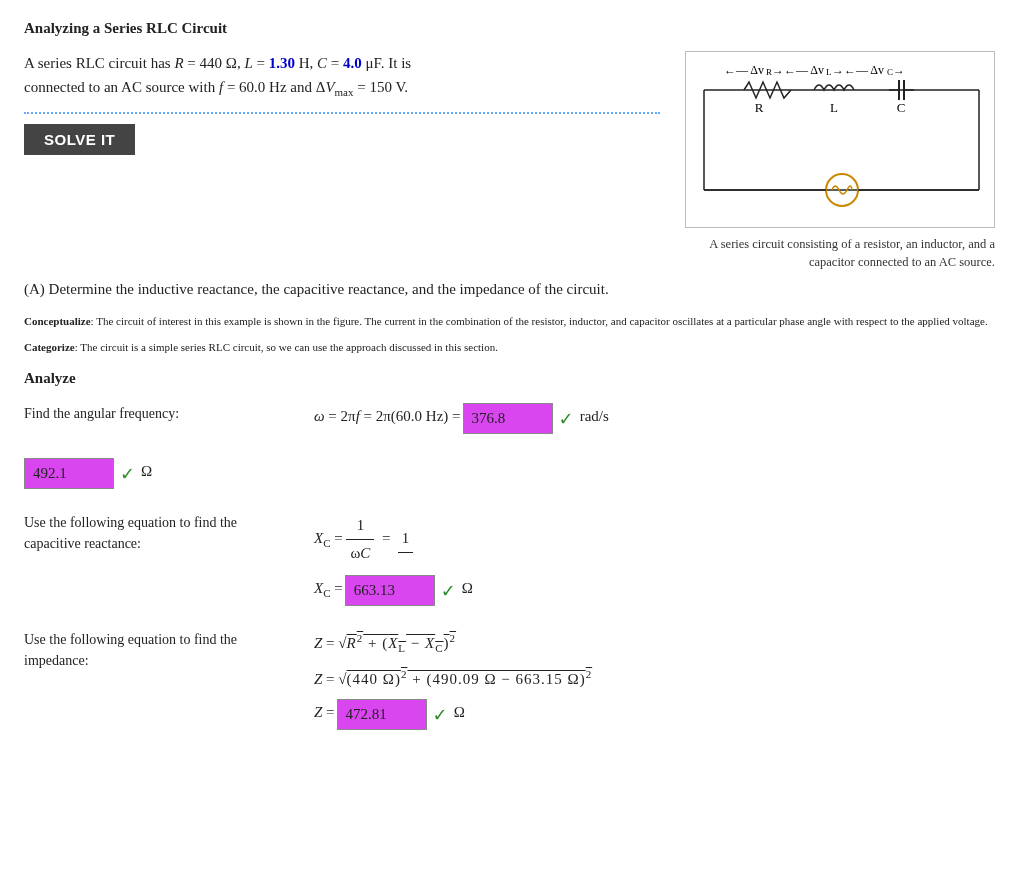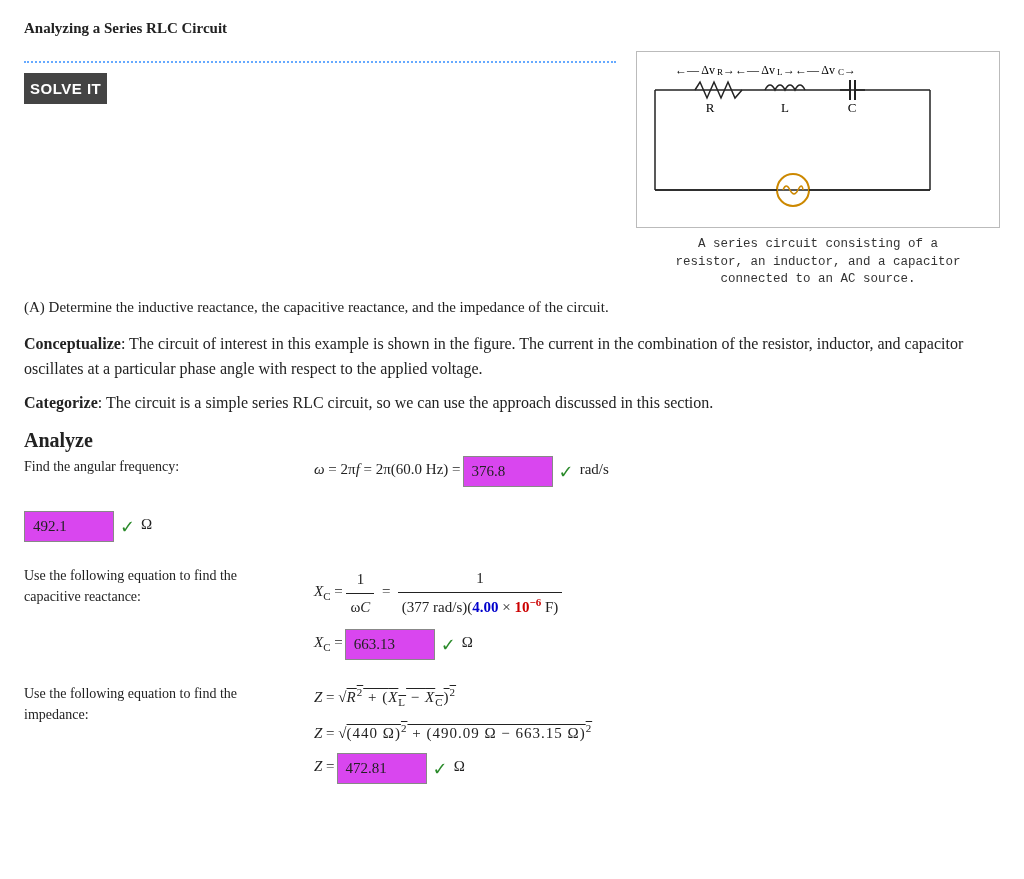--- a/index.html
+++ b/index.html
@@ -27,21 +27,21 @@
       border-top: 2px dotted #6af;
       margin: 10px 0 10px 0;
     }
     .solve-btn {
       display: inline-block;
       background: #444;
       color: #fff;
       font-family: Arial, sans-serif;
       font-weight: bold;
       font-size: 15px;
-      padding: 7px 6px;
+      padding: 7px 20px;
       border: none;
       cursor: pointer;
       margin-bottom: 10px;
       letter-spacing: 0.5px;
     }
     .top-section {
       display: flex;
       align-items: flex-start;
       gap: 20px;
       margin-bottom: 6px;
@@ -50,41 +50,40 @@
       flex: 1 1 auto;
     }
     .top-right {
       flex: 0 0 320px;
       display: flex;
       flex-direction: column;
       align-items: center;
     }
     .circuit-diagram {
       border: 1.5px solid #bbb;
-      width: 364px;
+      width: 310px;
       padding: 8px;
       background: #fff;
       margin-bottom: 8px;
     }
     .circuit-caption {
       font-size: 12.5px;
       color: #333;
-      text-align: center;
+      text-align: right;
       width: 310px;
       line-height: 1.4;
-      font-family: Liberation Mono, monospace;
     }
     .section-label {
       font-weight: bold;
-      font-size: 20px;
+      font-size: 15px;
       margin-top: 14px;
-      margin-bottom: 4px;
+      margin-bottom: 16px;
     }
     .body-text {
-      font-size: 16px;
+      font-size: 11px;
       line-height: 1.6;
       margin-bottom: 8px;
     }
     .question-text {
       font-size: 15px;
       line-height: 1.6;
       margin-bottom: 12px;
     }
     .analyze-section {
       margin-top: 10px;
@@ -141,20 +140,24 @@
     sup { font-size: 11px; }
     sub { font-size: 11px; }
   </style>
 </head>
 <body>
 
 <div class="page-title">Analyzing a Series RLC Circuit</div>
 
 <div class="top-section">
   <div class="top-left">
+    <p class="intro-text">
+      A series RLC circuit has <em>R</em> = 440 Ω, <em>L</em> = <span class="highlight-blue">1.30</span> H, <em>C</em> = <span class="highlight-blue">4.0</span> μF. It is<br>
+      connected to an AC source with <em>f</em> = 60.0 Hz and Δ<em>V</em><sub>max</sub> = 150 V.
+    </p>
 
     <hr class="dotted-divider">
 
     <button class="solve-btn">SOLVE IT</button>
   </div>
 
   <div class="top-right">
     <div class="circuit-diagram">
       
       <svg width="298" height="155" viewBox="0 0 298 155" xmlns="http://www.w3.org/2000/svg">
@@ -243,21 +246,20 @@
       <div class="math-line">
         <span>
           <em>X</em><sub>C</sub> = 
           <span style="display:inline-block; text-align:center; vertical-align:middle;">
             <span style="display:block; border-bottom:1px solid #222; text-align:center; padding: 0 4px;">1</span>
             <span style="display:block; text-align:center; padding: 0 4px;">ω<em>C</em></span>
           </span>
           &nbsp;=&nbsp;
           <span style="display:inline-block; text-align:center; vertical-align:middle;">
             <span style="display:block; border-bottom:1px solid #222; text-align:center; padding: 0 4px;">1</span>
-            <span style="display:block; text-align:center; padding: 0 4px;">(377 rad/s)(<span class="highlight-blue">4.00</span> × <span class="highlight-red">10<sup>−6</sup></span> F)</span>
           </span>
         </span>
       </div>
       <div class="math-line" style="margin-top:8px;">
         <span><em>X</em><sub>C</sub> =</span>
         <span class="answer-box">663.13</span>
         <span class="check-icon">✓</span>
         <span class="unit">Ω</span>
       </div>
     </div>

